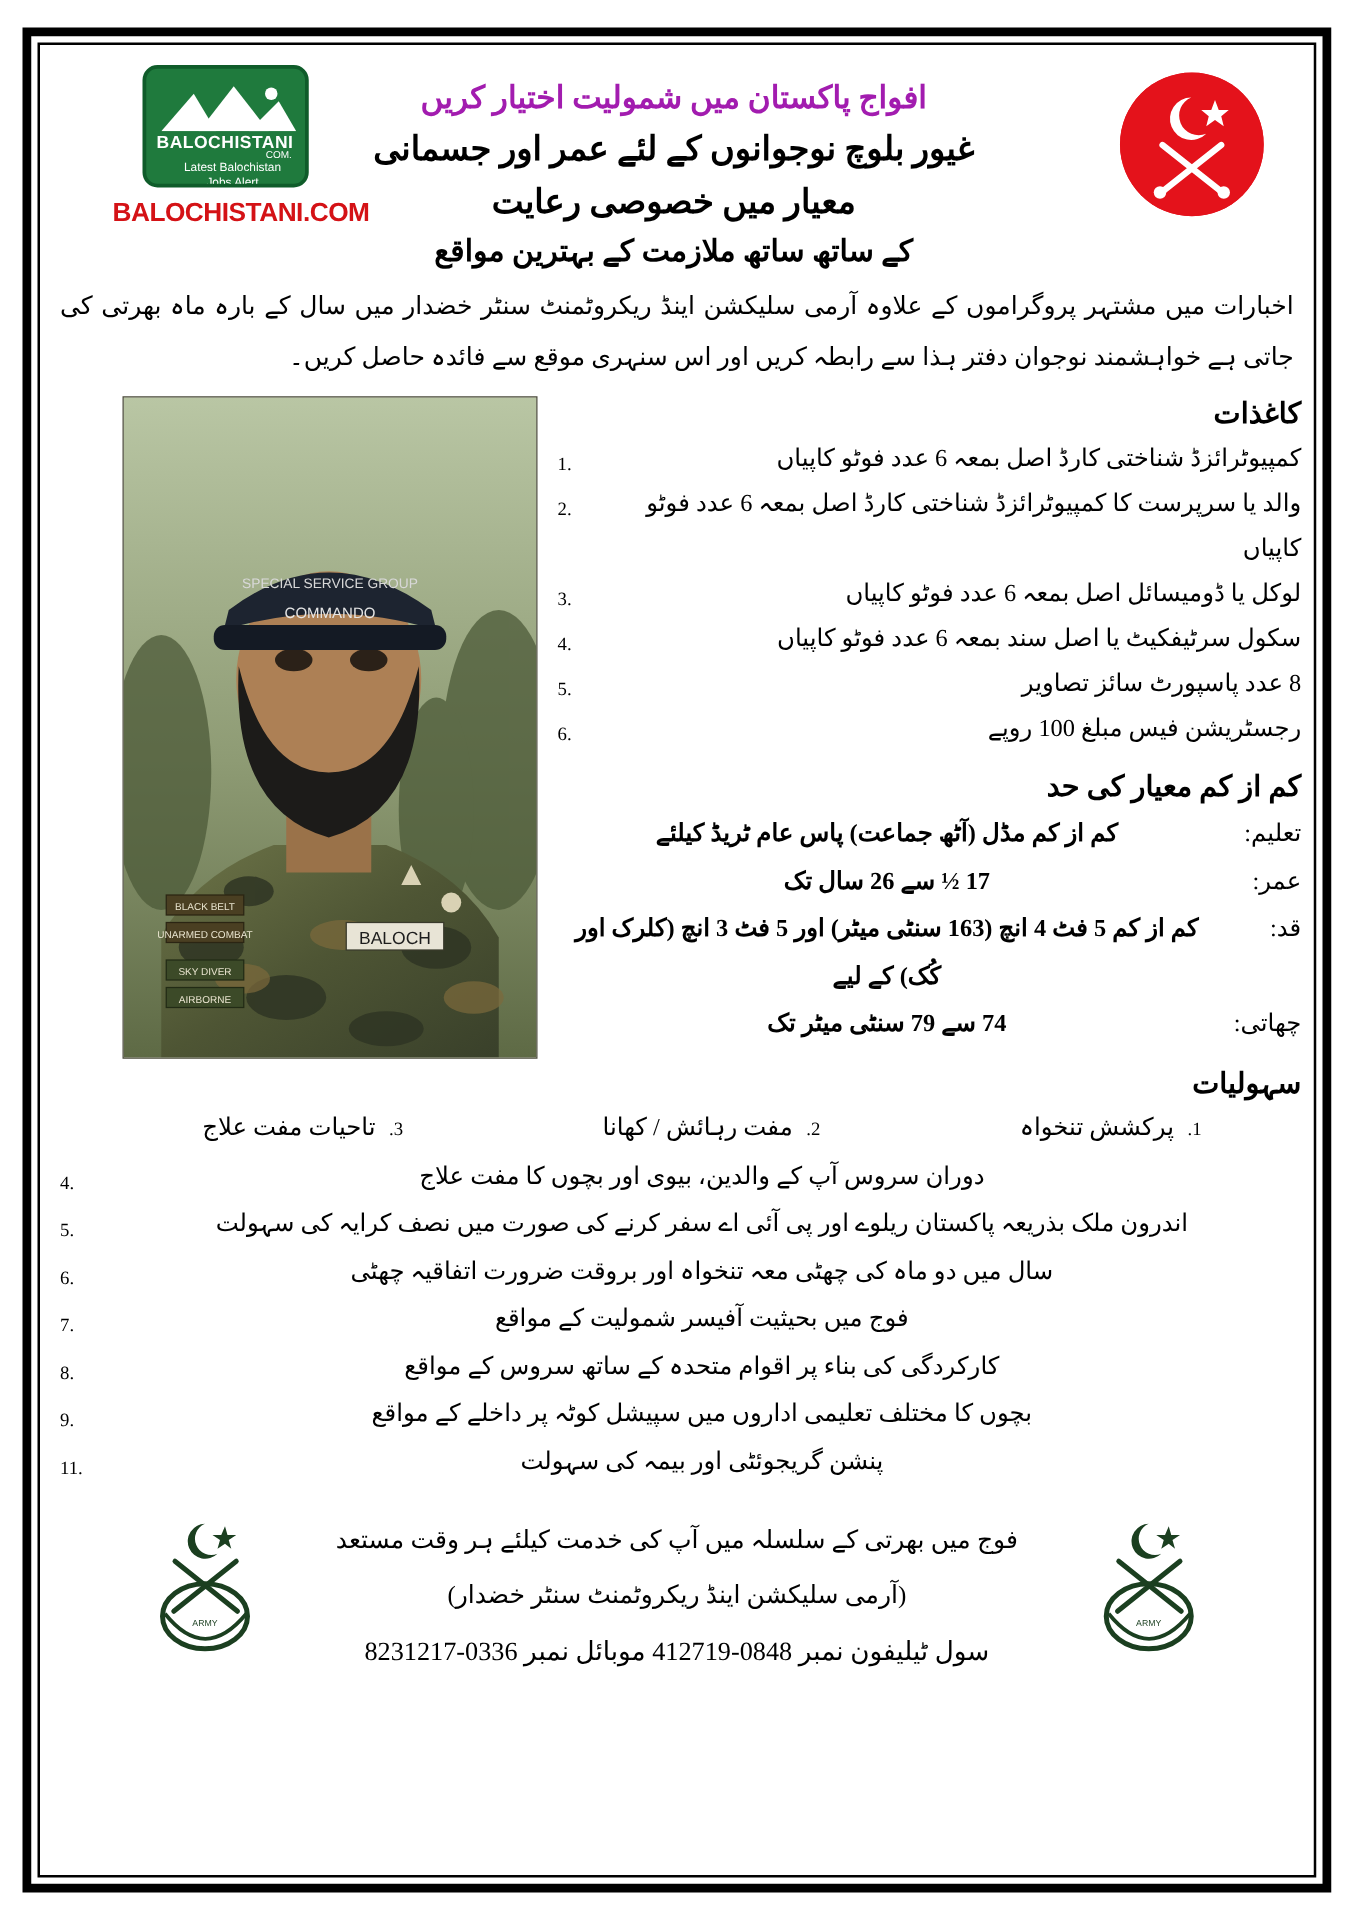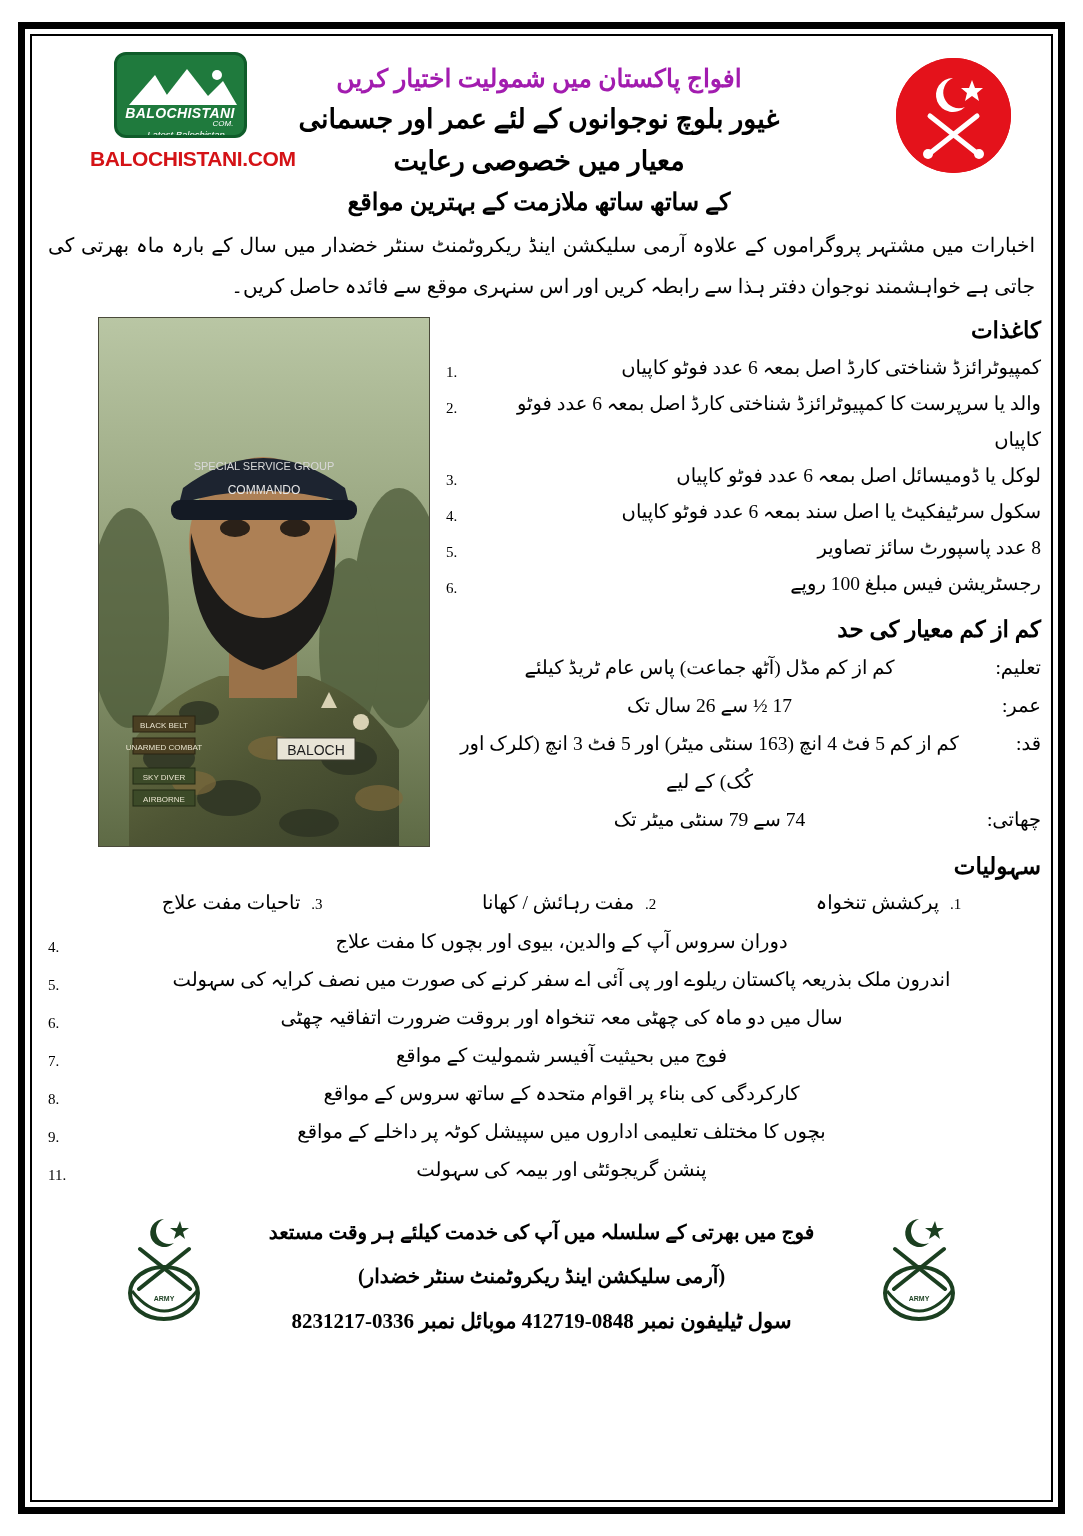--- a/index.html
+++ b/index.html
@@ -55,29 +55,28 @@
   }
   .logo-left {
     position: absolute;
     left: 48px;
     top: 6px;
     width: 180px;
     text-align: center;
   }
   .logo-badge {
     width: 133px;
-    height: 86px;
+    height: 98px;
     margin: 0 auto;
     border-radius: 12px;
     background: #1f7a3d;
     border: 3px solid #0f5c2a;
     position: relative;
     overflow: hidden;
     box-sizing: border-box;
-    font-style: italic;
   }
   .logo-mountains {
     position: absolute;
     left: 12px;
     top: 12px;
     width: 108px;
     height: 38px;
   }
   .logo-name {
     position: absolute;
@@ -226,20 +225,21 @@
   .kv .k {
     width: 74px;
     flex: 0 0 74px;
     text-align: right;
     font-weight: normal;
   }
   .kv .v {
     flex: 1;
     text-align: center;
     padding-left: 10px;
+    font-weight: bold;
   }
 
   
   .facilities {
     margin-top: 14px;
     clear: both;
   }
   .fac-head {
     font-size: 23px;
     font-weight: bold;
@@ -276,21 +276,20 @@
     padding-left: 40px;
   }
   .fac-row-1 .cell { white-space: nowrap; }
   .fac-row-1 .inum { font-size: 15px; direction: ltr; margin-left: 6px; }
 
   
   .footer {
     position: relative;
     margin-top: 18px;
     height: 170px;
-    font-weight: bold;
   }
   .footer-text {
     text-align: center;
     font-size: 20px;
     line-height: 38px;
     color: #000;
     padding-top: 6px;
   }
   .footer-phone {
     text-align: center;

